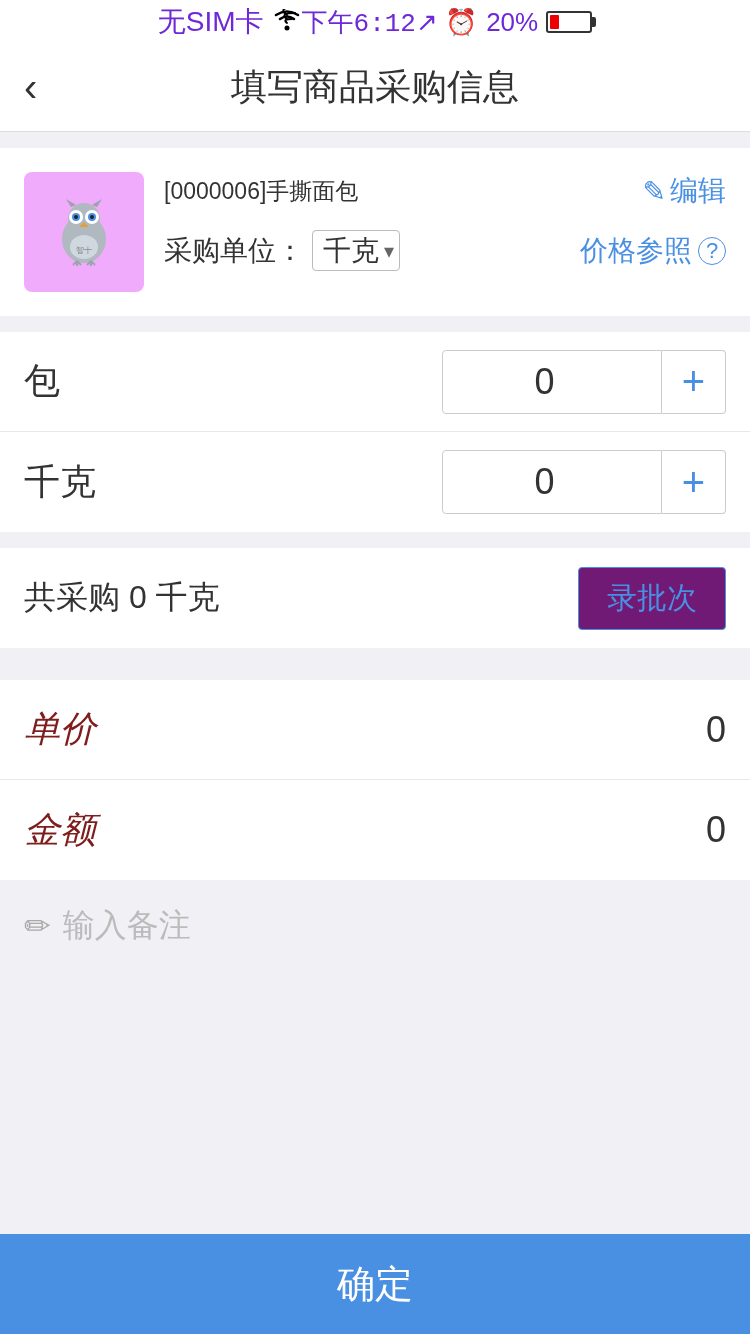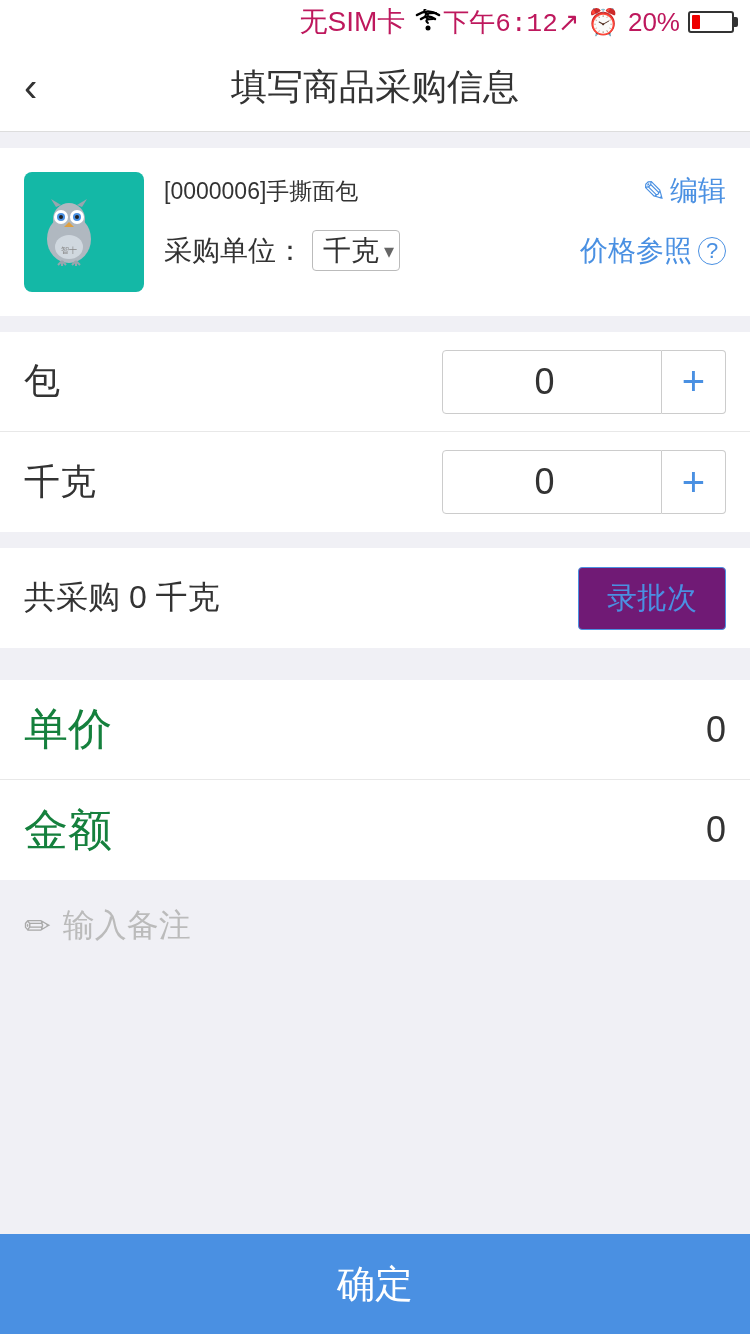--- a/index.html
+++ b/index.html
@@ -13,24 +13,24 @@
       color: #333;
     }
 
     
     .status-bar {
       width: 100%;
       height: 44px;
       background: #fff;
       display: flex;
       align-items: center;
-      justify-content: flex-end;
+      justify-content: center;
       padding: 0 16px;
       font-size: 28px;
-      color: #be185d;
+      color: #6d28d9;
     }
     .status-left {
       display: flex;
       align-items: center;
       gap: 8px;
       font-size: 28px;
     }
     .status-center {
       font-size: 26px;
       font-weight: 500;
@@ -104,24 +104,25 @@
       background: #fff;
       margin-top: 16px;
       padding: 24px;
       display: flex;
       align-items: flex-start;
       gap: 20px;
     }
     .product-image {
       width: 120px;
       height: 120px;
-      background: #14b8a6;
+      background: #f0abfc;
       border-radius: 8px;
       display: flex;
       align-items: center;
+      justify-content: center;
       flex-shrink: 0;
     }
     .owl-icon {
       width: 90px;
       height: 90px;
       display: flex;
       align-items: center;
       justify-content: center;
     }
     .owl-svg {
@@ -280,22 +281,23 @@
       align-items: center;
       justify-content: space-between;
       padding: 0 24px;
       height: 100px;
       border-bottom: 1px solid #e8e8e8;
     }
     .price-row:last-child {
       border-bottom: none;
     }
     .price-row-label {
-      font-size: 44px;
-      color: #15803d;
+      font-size: 36px;
+      color: #7f1d1d;
+      font-style: italic;
     }
     .price-row-value {
       font-size: 36px;
       color: #333;
     }
 
     
     .notes-section {
       background: #f0f0f5;
       padding: 24px;

